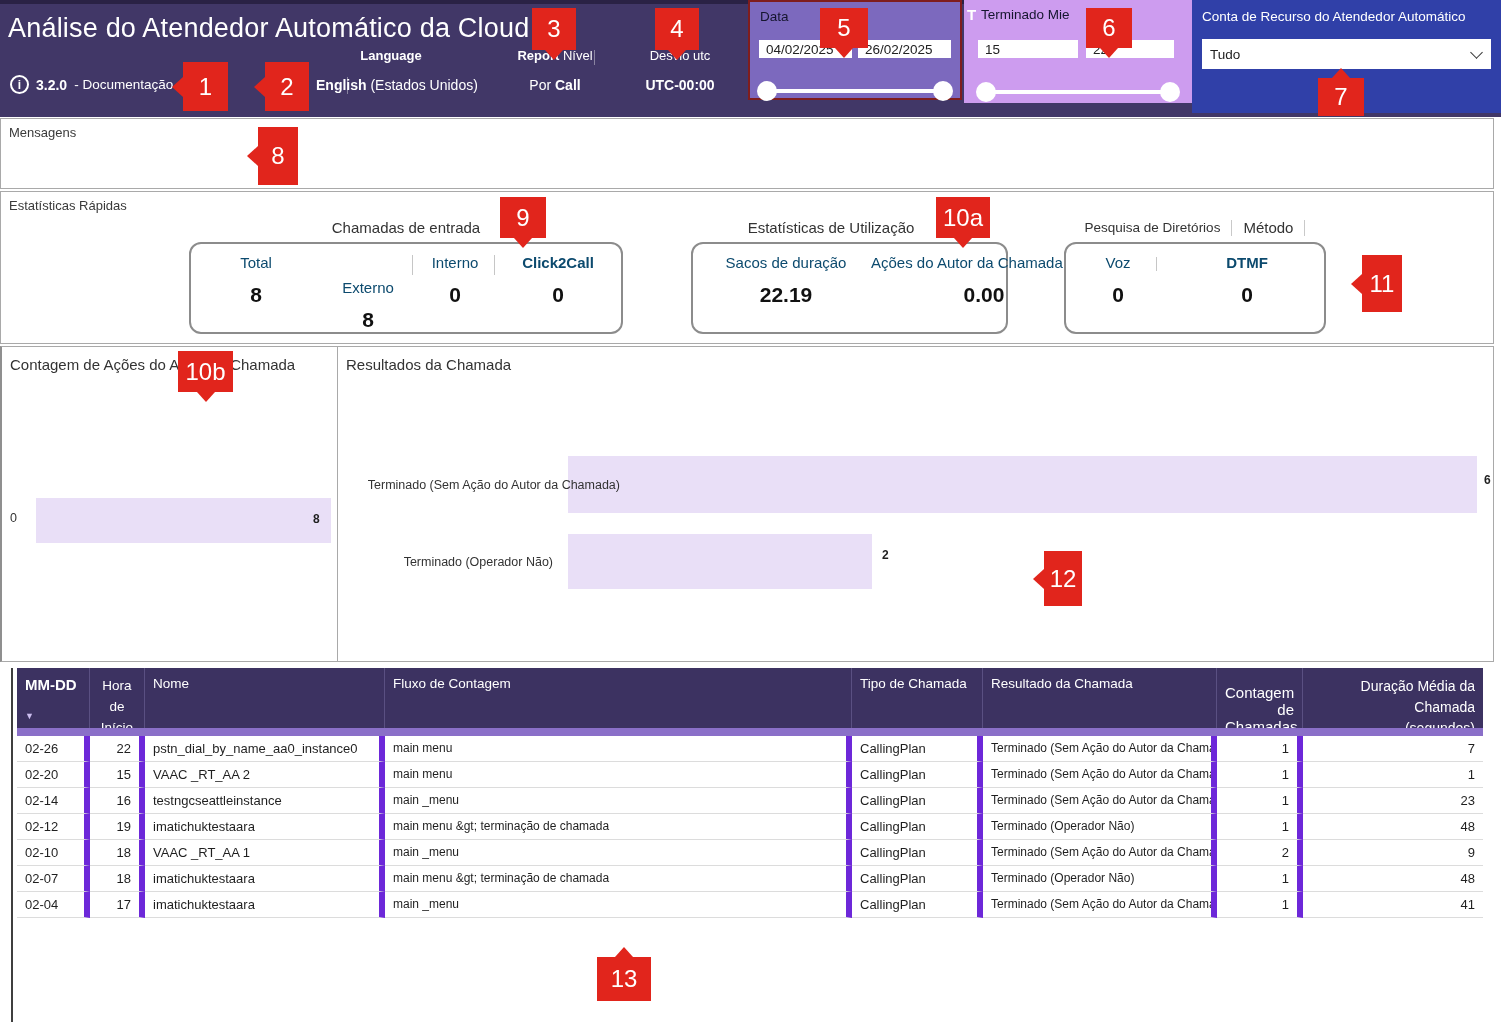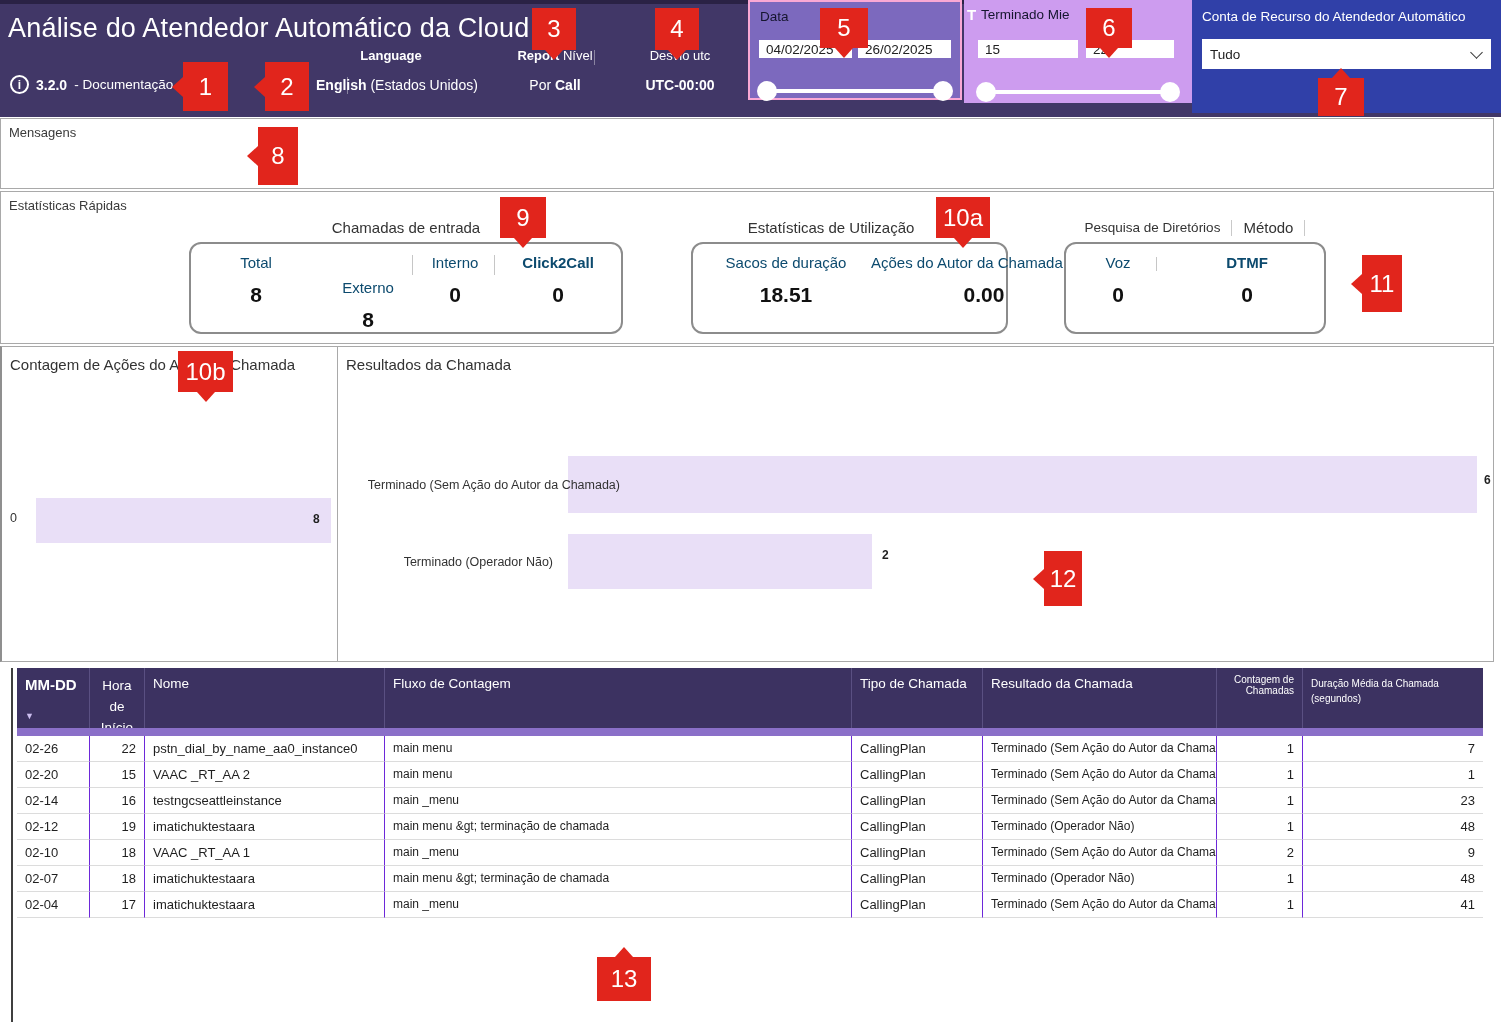--- a/index.html
+++ b/index.html
@@ -16,21 +16,21 @@
   .version-num { font-size:14px; font-weight:bold; }
   .version-suffix { font-size:13.5px; cursor:pointer; }
   .hdr-sep { position:absolute; width:1px; background:rgba(255,255,255,.38); }
   .hdr-block { position:absolute; text-align:center; color:#fff; white-space:nowrap; }
   .hdr-block .line1 { font-size:13px; }
   .hdr-block .line2 { font-size:14px; margin-top:14px; }
   .b { font-weight:bold; }
 
   
   .panel { position:absolute; top:0; }
-  .panel-date { left:748px; width:214px; height:100px; background:#7C69BE; border:2px solid #f9a8d4; }
+  .panel-date { left:748px; width:214px; height:100px; background:#7C69BE; border:2px solid #7f1d1d; }
   .panel-interval { left:964px; width:228px; height:103px; background:#CD9CEF; }
   .panel-resource { left:1192px; width:309px; height:113px; background:#3040A8; }
   .panel-label-dark { position:absolute; left:10px; top:7px; font-size:13.5px; color:#15152E; }
   .stray-t { position:absolute; left:3px; top:6px; color:#fff; font-weight:bold; font-size:15px; }
   .panel-interval .panel-label-dark { left:17px; }
   .panel-label-light { position:absolute; left:10px; top:9px; font-size:13.5px; color:#fff; white-space:nowrap; }
   .fbox { position:absolute; height:18px; background:#fff; border:none; font-family:"Liberation Sans",sans-serif; font-size:13.5px; color:#222; padding:0 0 0 7px; }
   .slider-track { position:absolute; height:4px; background:#fff; border-radius:2px; }
   .slider-handle { position:absolute; width:20px; height:20px; background:#fff; border-radius:50%; }
   .dropdown { position:absolute; left:10px; top:39px; width:289px; height:30px; background:#fff; display:flex; align-items:center; justify-content:space-between; padding:0 10px 0 8px; font-size:13.5px; color:#222; cursor:pointer; }
@@ -67,25 +67,25 @@
   
   .tbl-leftline { position:absolute; left:11px; top:668px; width:2px; height:354px; background:#3F3F3F; }
   .tbl { position:absolute; left:17px; top:668px; width:1466px; }
   .tbl-grid { display:grid; grid-template-columns:73px 55px 240px 467px 131px 234px 86px 180px; }
   .tbl-head { background:#3C3261; color:#fff; height:60px; }
   .th { position:relative; padding:8px 8px 0 8px; font-size:13.5px; border-right:1px solid #5A5082; overflow:hidden; }
   .th:last-child { border-right:none; }
   .th-mmdd { font-size:15px; font-weight:bold; }
   .sort-arrow { position:absolute; left:8px; bottom:7px; font-size:9px; color:#CDBFF0; }
   .th-center { text-align:center; line-height:1.55; }
-  .th-small { font-size:10px; text-align:right; padding-top:6px; }
-  .th-right { line-height:1.5; font-size:10px; }
+  .th-small { font-size:15px; text-align:right; padding-top:16px; }
+  .th-right { text-align:right; line-height:1.5; font-size:14px; }
   .tbl-stripe { height:8px; background:#8A6FC8; }
   .tr { height:26px; }
-  .td { font-size:13px; color:#1F1F1F; padding:5px 8px 0 8px; border-bottom:1px solid #DCDCDC; border-right:1px solid #6d28d9; white-space:nowrap; overflow:hidden; }
+  .td { font-size:13px; color:#1F1F1F; padding:5px 8px 0 8px; border-bottom:1px solid #DCDCDC; border-right:6px solid #6d28d9; white-space:nowrap; overflow:hidden; }
   .td:last-child { border-right:none; }
   .td-r { text-align:right; }
   .td-flow { font-size:12px; }
   .td-result { font-size:12px; }
 
   
   .marker { position:absolute; background:#E1251C; color:#fff; display:flex; align-items:center; justify-content:center; font-size:24px; font-weight:300; z-index:60; }
   .marker.down::after { content:""; position:absolute; top:100%; left:50%; transform:translateX(-50%); border:9px solid transparent; border-top:10px solid #E1251C; border-bottom:0; }
   .marker.up::before { content:""; position:absolute; bottom:100%; left:50%; transform:translateX(-50%); border:9px solid transparent; border-bottom:10px solid #E1251C; border-top:0; }
   .marker.larr::before { content:""; position:absolute; right:100%; top:50%; transform:translateY(-50%); border:10px solid transparent; border-right:11px solid #E1251C; border-left:0; }
@@ -179,21 +179,21 @@
       </div>
       <div class="vdiv" style="left:221px;"></div>
       <div class="vdiv" style="left:303px;"></div>
     </div>
 
     <div class="card-title" style="left:690px; width:280px;">Estatísticas de Utilização</div>
     <div class="card" style="left:690px; width:317px;">
       <div class="card-cols" style="overflow:visible;">
         <div class="ccol" style="flex:0 0 186px;">
           <span class="ch">Sacos de duração</span>
-          <span class="cv">18.51</span>
+          <span class="cv">22.19</span>
         </div>
         <div class="ccol" style="flex:1; align-items:flex-start; overflow:visible;">
           <span class="ch" style="margin-left:-8px;">Ações do Autor da Chamada</span>
           <span class="cv" style="align-self:center; margin-left:26px;">0.00</span>
         </div>
       </div>
     </div>
 
     <div class="t3-wrap" style="left:1063px; width:262px;">
       <span class="t3a">Pesquisa de Diretórios</span>

